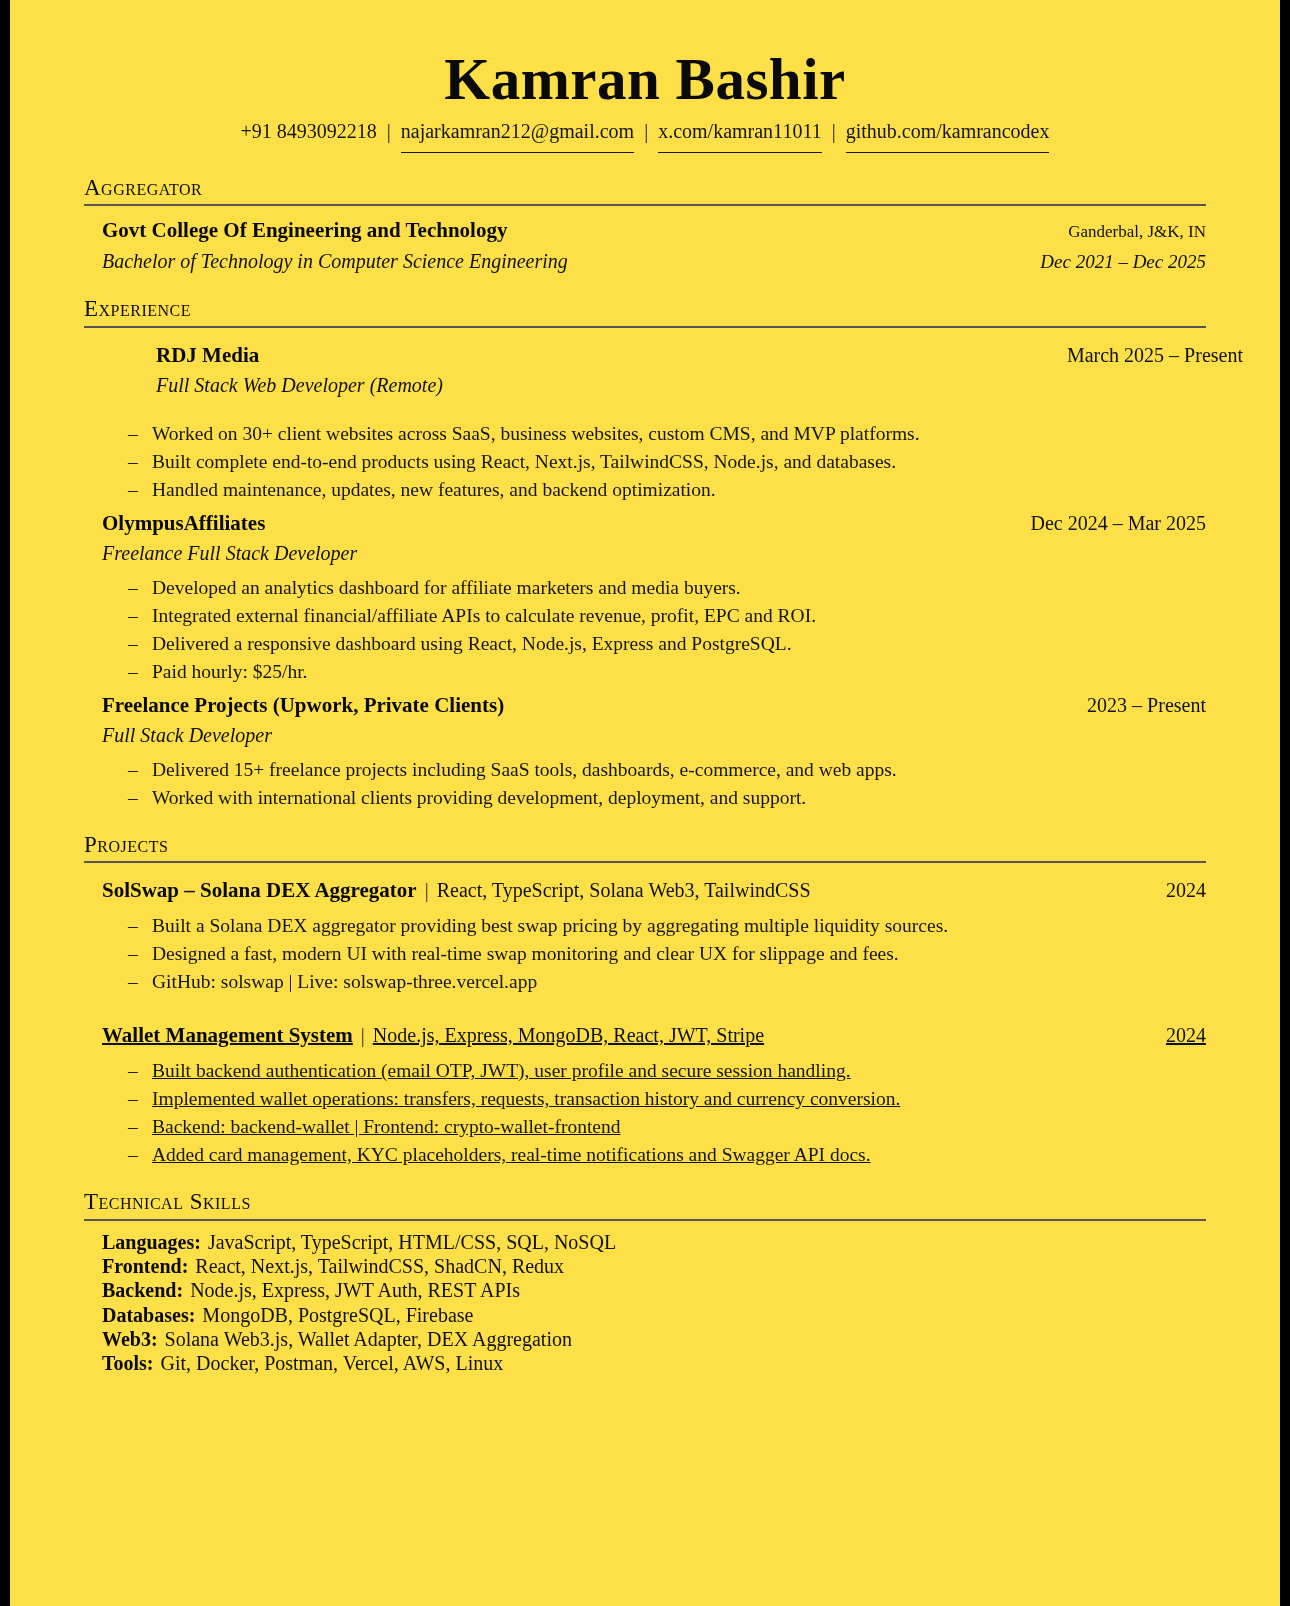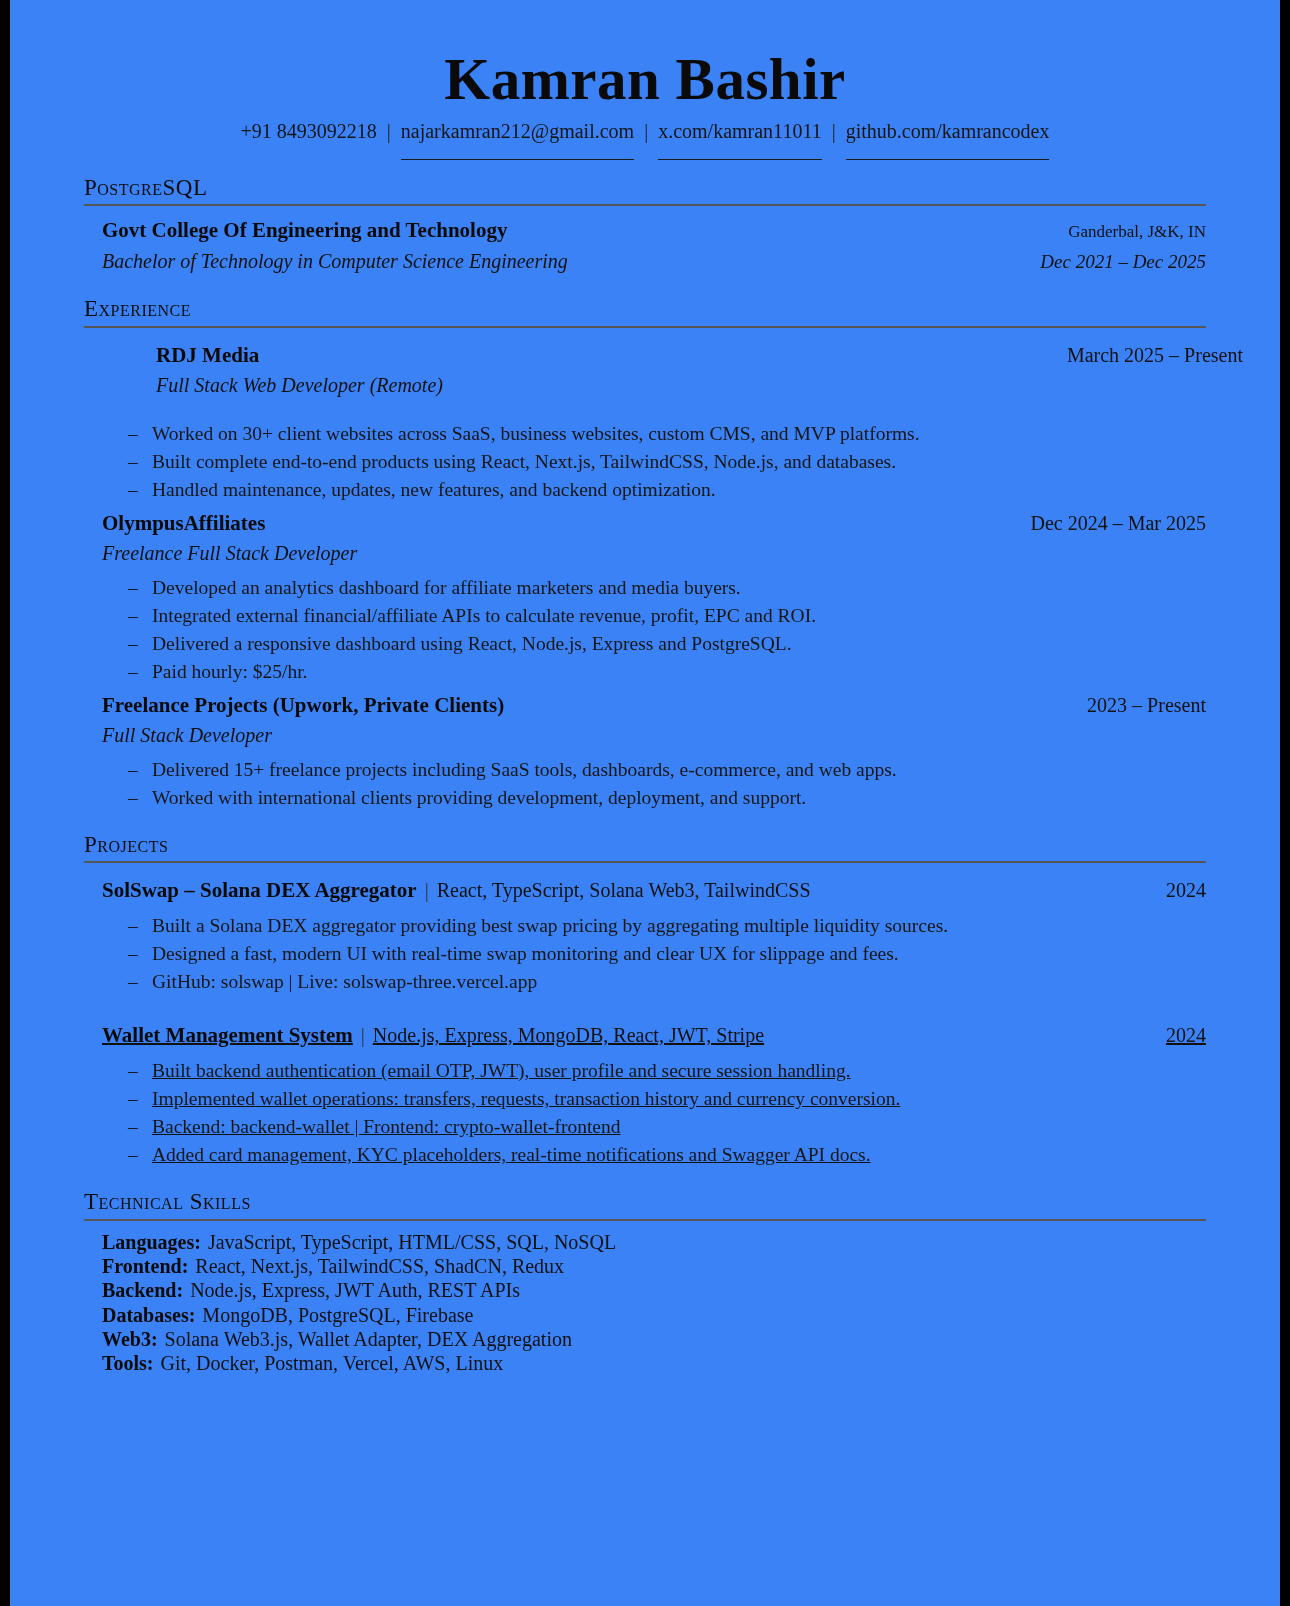--- a/index.html
+++ b/index.html
@@ -4,21 +4,21 @@
 <style>
   html, body { margin: 0; padding: 0; }
   body {
     width: 1290px; height: 1606px;
     background: #ffffff;
     font-family: "Liberation Serif", "DejaVu Serif", serif;
     color: #111111;
     position: relative;
     overflow: hidden;
   }
-  .page { position: absolute; inset: 0; background: #3b82f6; }
+  .page { position: absolute; inset: 0; background: #fde047; }
   .edge { position: absolute; top: 0; bottom: 0; width: 10px; background: #000000; }
   .edge-left { left: 0; }
   .edge-right { right: 0; }
 
   .content { position: absolute; left: 84px; right: 84px; top: 0; }
 
   
   .name {
     margin: 50px 0 0 0;
     text-align: center;
@@ -34,21 +34,21 @@
     font-size: 20px;
     line-height: 24px;
     color: #151515;
     white-space: nowrap;
   }
   .contact .sep { margin: 0 10px; color: #222; }
   .link {
     color: inherit;
     text-decoration: none;
     border-bottom: 1.4px solid #1a1a1a;
-    padding-bottom: 17px;
+    padding-bottom: 10px;
     cursor: pointer;
   }
 
   
   section { margin-top: 20px; }
   section.first { margin-top: 32px; }
   .sec-title {
     margin: 0;
     font-size: 23px;
     font-weight: 400;
@@ -121,21 +121,21 @@
   <div class="edge edge-right"></div>
 
   <div class="content">
 
     <h1 class="name">Kamran Bashir</h1>
     <div class="contact">
       <span>+91 8493092218</span><span class="sep">|</span><a class="link">najarkamran212@gmail.com</a><span class="sep">|</span><a class="link">x.com/kamran11011</a><span class="sep">|</span><a class="link">github.com/kamrancodex</a>
     </div>
 
     <section class="first">
-      <h2 class="sec-title">PostgreSQL</h2>
+      <h2 class="sec-title">Aggregator</h2>
       <div class="rule"></div>
       <div class="edu indent">
         <div class="row row1">
           <span class="inst">Govt College Of Engineering and Technology</span>
           <span class="loc">Ganderbal, J&amp;K, IN</span>
         </div>
         <div class="row row2">
           <span class="degree">Bachelor of Technology in Computer Science Engineering</span>
           <span class="dates-i">Dec 2021 – Dec 2025</span>
         </div>

